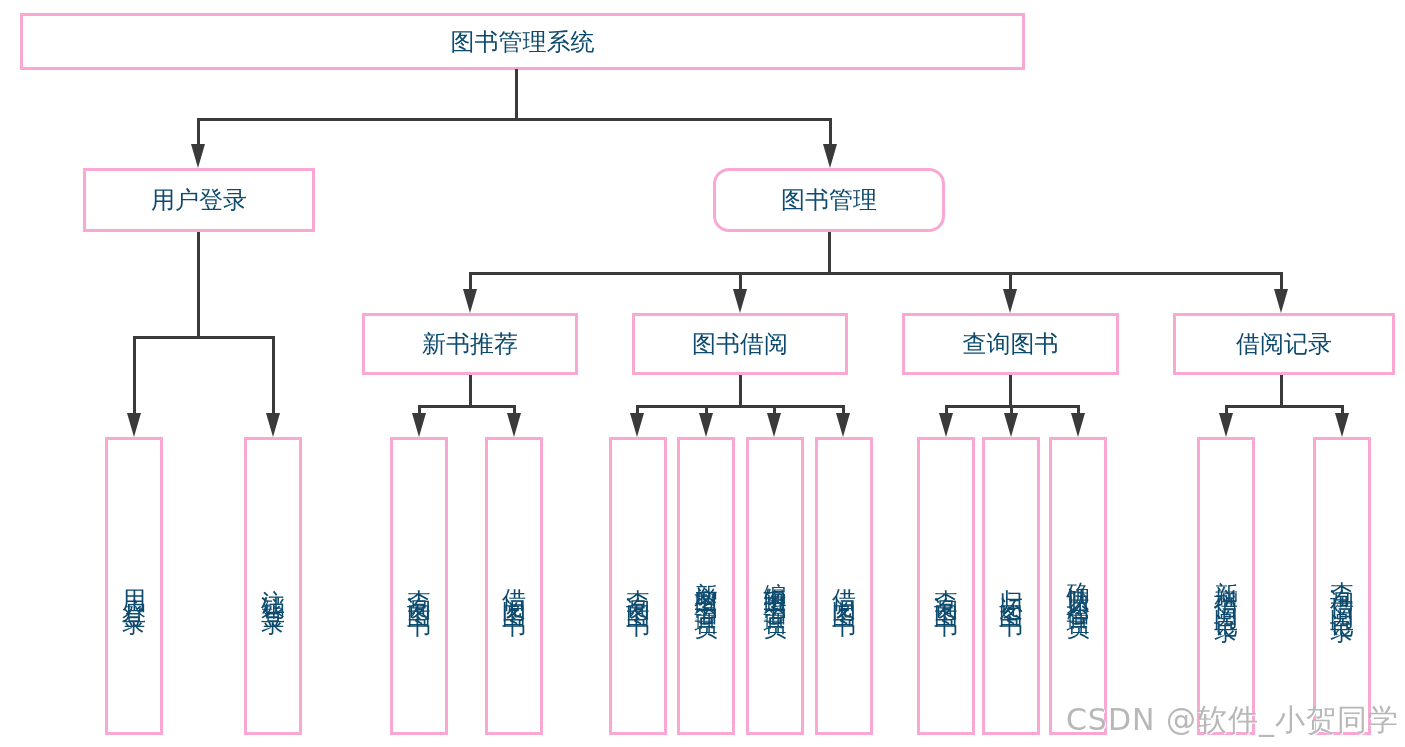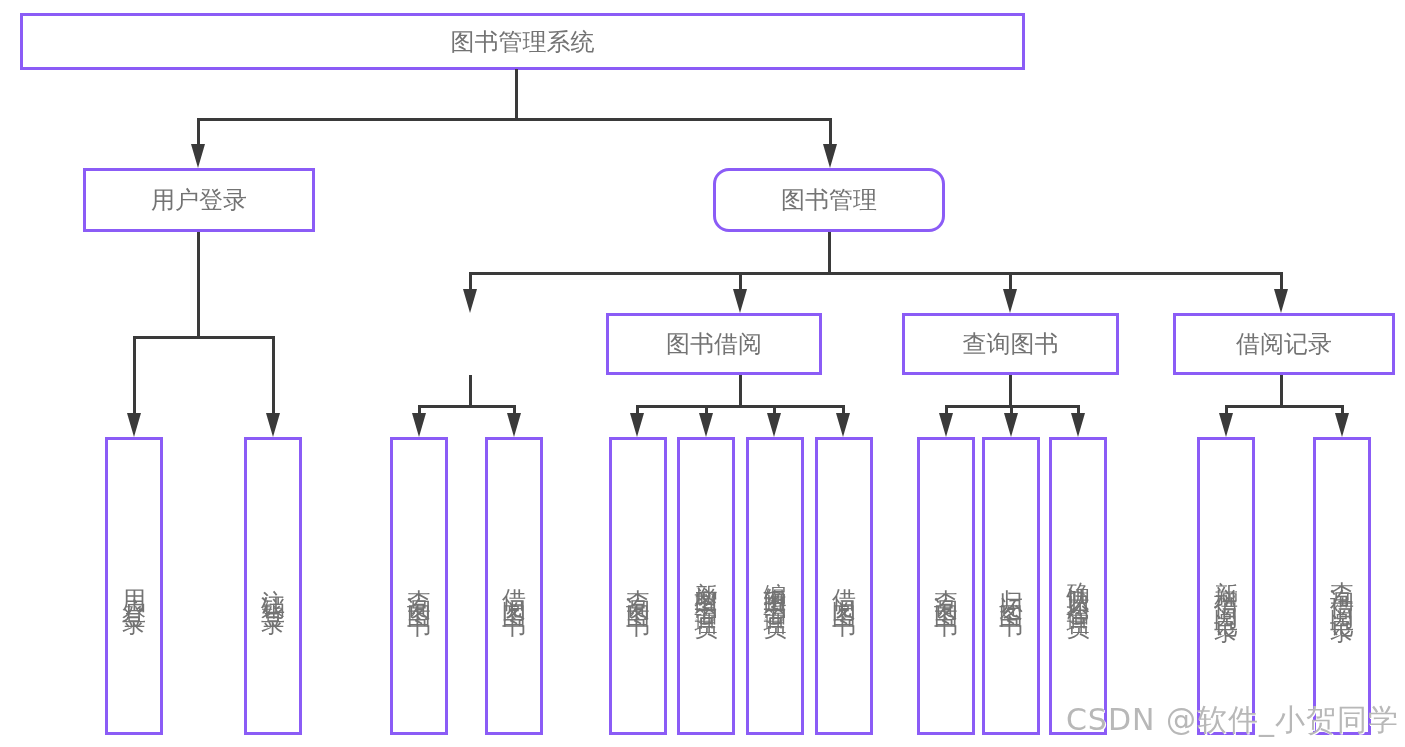--- a/index.html
+++ b/index.html
@@ -1,23 +1,23 @@
 <!DOCTYPE html>
 <html><head>
 <meta charset="utf-8">
 <style>
   html,body{margin:0;padding:0;background:#fff;}
   .stage{
     position:relative;width:1405px;height:747px;background:#ffffff;
     font-family:"DejaVu Sans",sans-serif;overflow:hidden;
   }
   .node{
-    position:absolute;box-sizing:border-box;border:3px solid #8b5cf6;background:#ffffff;
+    position:absolute;box-sizing:border-box;border:3px solid #f9a8d4;background:#ffffff;
     display:flex;align-items:center;justify-content:center;
-    color:#737373;font-size:24px;line-height:1;
+    color:#0c4a6e;font-size:24px;line-height:1;
   }
   .vnode{width:58px;height:298px;top:437px;}
   .vnode .vtxt{
     writing-mode:vertical-rl;text-orientation:mixed;
     letter-spacing:8px;white-space:nowrap;
   }
   .vnode.tight .vtxt{letter-spacing:5px;font-size:23px;}
   .hline{position:absolute;height:3px;background:#3a3a3a;}
   .vline{position:absolute;width:3px;background:#3a3a3a;}
   .arrow{
@@ -41,22 +41,25 @@
   </div>
 
   <div class="node" style="left:83px;top:168px;width:232px;height:64px;">
     <span>用户登录</span>
   </div>
 
   <div class="node" style="left:713px;top:168px;width:232px;height:64px;border-radius:16px;">
     <span>图书管理</span>
   </div>
 
+  <div class="node" style="left:362px;top:313px;width:216px;height:62px;">
+    <span>新书推荐</span>
+  </div>
 
-  <div class="node" style="left:606px;top:313px;width:216px;height:62px;">
+  <div class="node" style="left:632px;top:313px;width:216px;height:62px;">
     <span>图书借阅</span>
   </div>
 
   <div class="node" style="left:902px;top:313px;width:217px;height:62px;">
     <span>查询图书</span>
   </div>
 
   <div class="node" style="left:1173px;top:313px;width:222px;height:62px;">
     <span>借阅记录</span>
   </div>

